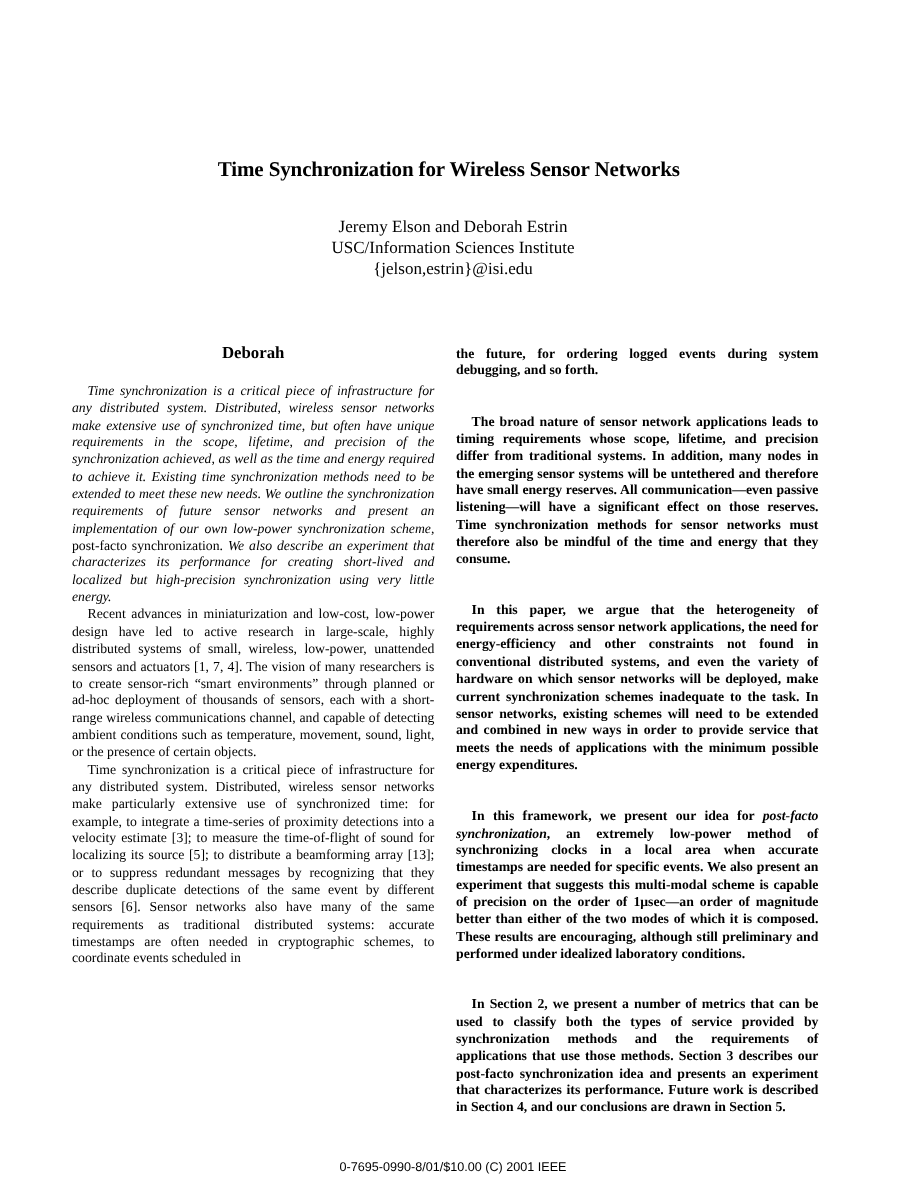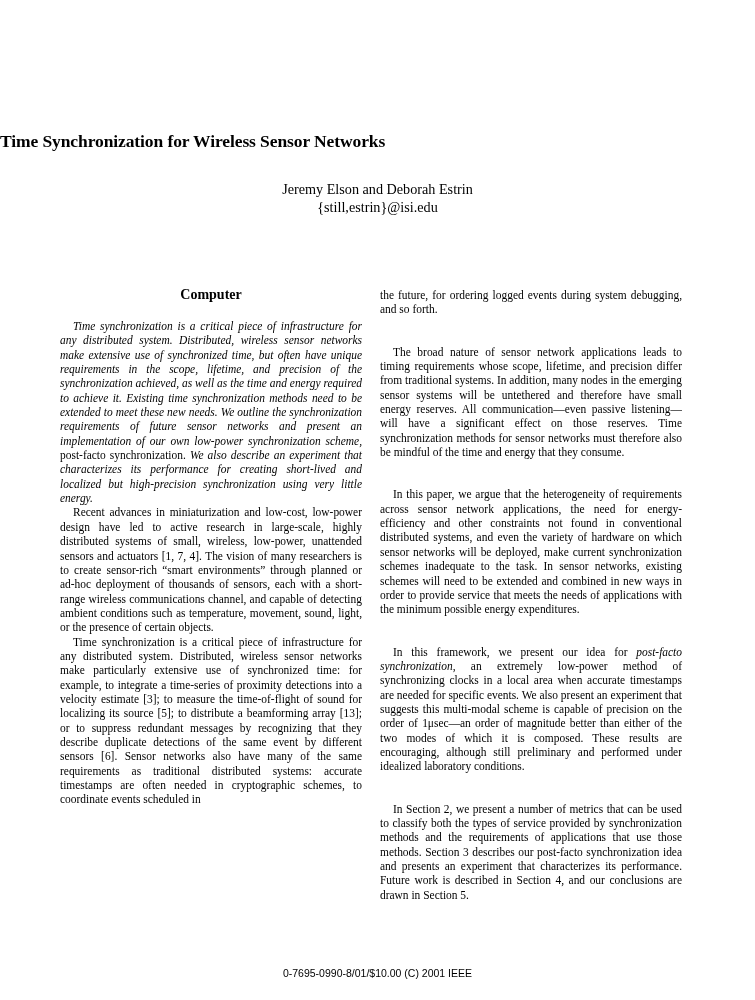--- a/index.html
+++ b/index.html
@@ -1,45 +1,46 @@
 <!DOCTYPE html>
 <html><head>
 <meta charset="utf-8">
 <style>
   html, body { margin: 0; padding: 0; background: #ffffff; }
   body { width: 755px; height: 1000px; position: relative; overflow: hidden; color: #000; font-family: "Liberation Serif", "DejaVu Serif", serif; }
-  .title { position: absolute; top: 131px; left: 0; width: 748px; text-align: left; font-weight: bold; font-size: 17.5px; letter-spacing: -0.1px; }
+  .title { position: absolute; top: 131px; left: 0; width: 748px; text-align: center; font-weight: bold; font-size: 17.5px; letter-spacing: -0.1px; }
   .authors { position: absolute; top: 181px; left: 0; width: 755px; text-align: center; font-size: 14.2px; line-height: 17.5px; }
   .authors div { margin: 0; }
   .col { position: absolute; top: 286px; width: 302px; font-size: 11.45px; line-height: 14.35px; text-align: justify; hyphens: none; }
   .col.left { left: 60px; }
-  .col.right { left: 380px; top: 288px; }
+  .col.right { left: 380px; top: 288px; font-weight: bold; }
   .abstract-heading { text-align: center; font-weight: bold; font-size: 14px; margin: 0 0 15px 0; line-height: 18px; }
   .abstract-body { font-style: italic; text-indent: 13px; margin: 0; }
   .abstract-body .upright { font-style: normal; }
   .section-heading { font-weight: bold; font-size: 14px; margin: 28px 0 12px 0; line-height: 18px; }
   p { margin: 0; text-indent: 13px; }
   .right p + p { margin-top: 28px; }
   .left p + p { margin-top: 0; }
   .right p.first { text-indent: 0; }
   em { font-style: italic; }
   .footer { position: absolute; top: 967px; left: 0; width: 755px; text-align: center; font-family: "Liberation Sans", "DejaVu Sans", sans-serif; font-size: 10.5px; }
 </style>
 </head>
 <body>
 
 <div class="title">Time Synchronization for Wireless Sensor Networks</div>
 
 <div class="authors">
   <div>Jeremy Elson and Deborah Estrin</div>
-  <div>{still,estrin}@isi.edu</div>
+  <div>USC/Information Sciences Institute</div>
+  <div>{jelson,estrin}@isi.edu</div>
 </div>
 
 <div class="col left">
-  <div class="abstract-heading">Computer</div>
+  <div class="abstract-heading">Deborah</div>
   <p class="abstract-body"><span>Time synchronization is a critical piece of infrastructure for any distributed system. Distributed, wireless sensor networks make extensive use of synchronized time, but often have unique requirements in the scope, lifetime, and precision of the synchronization achieved, as well as the time and energy required to achieve it. Existing time synchronization methods need to be extended to meet these new needs. We outline the synchronization requirements of future sensor networks and present an implementation of our own low-power synchronization scheme,</span><span class="upright"> post-facto synchronization.</span><span> We also describe an experiment that characterizes its performance for creating short-lived and localized but high-precision synchronization using very little energy.</span></p>
 
   <p>Recent advances in miniaturization and low-cost, low-power design have led to active research in large-scale, highly distributed systems of small, wireless, low-power, unattended sensors and actuators [1, 7, 4]. The vision of many researchers is to create sensor-rich “smart environments” through planned or ad-hoc deployment of thousands of sensors, each with a short-range wireless communications channel, and capable of detecting ambient conditions such as temperature, movement, sound, light, or the presence of certain objects.</p>
   <p>Time synchronization is a critical piece of infrastructure for any distributed system. Distributed, wireless sensor networks make particularly extensive use of synchronized time: for example, to integrate a time-series of proximity detections into a velocity estimate [3]; to measure the time-of-flight of sound for localizing its source [5]; to distribute a beamforming array [13]; or to suppress redundant messages by recognizing that they describe duplicate detections of the same event by different sensors [6]. Sensor networks also have many of the same requirements as traditional distributed systems: accurate timestamps are often needed in cryptographic schemes, to coordinate events scheduled in</p>
 </div>
 
 <div class="col right">
   <p class="first">the future, for ordering logged events during system debugging, and so forth.</p>
   <p>The broad nature of sensor network applications leads to timing requirements whose scope, lifetime, and precision differ from traditional systems. In addition, many nodes in the emerging sensor systems will be untethered and therefore have small energy reserves. All communication—even passive listening—will have a significant effect on those reserves. Time synchronization methods for sensor networks must therefore also be mindful of the time and energy that they consume.</p>
   <p>In this paper, we argue that the heterogeneity of requirements across sensor network applications, the need for energy-efficiency and other constraints not found in conventional distributed systems, and even the variety of hardware on which sensor networks will be deployed, make current synchronization schemes inadequate to the task. In sensor networks, existing schemes will need to be extended and combined in new ways in order to provide service that meets the needs of applications with the minimum possible energy expenditures.</p>

